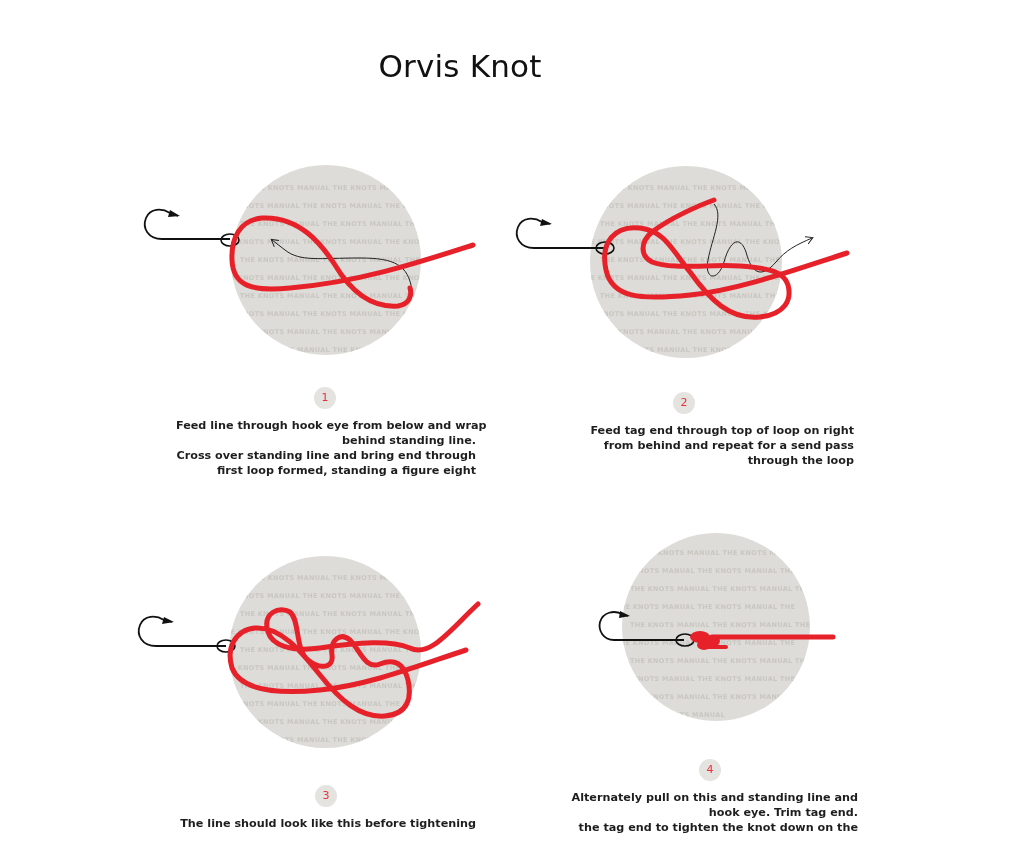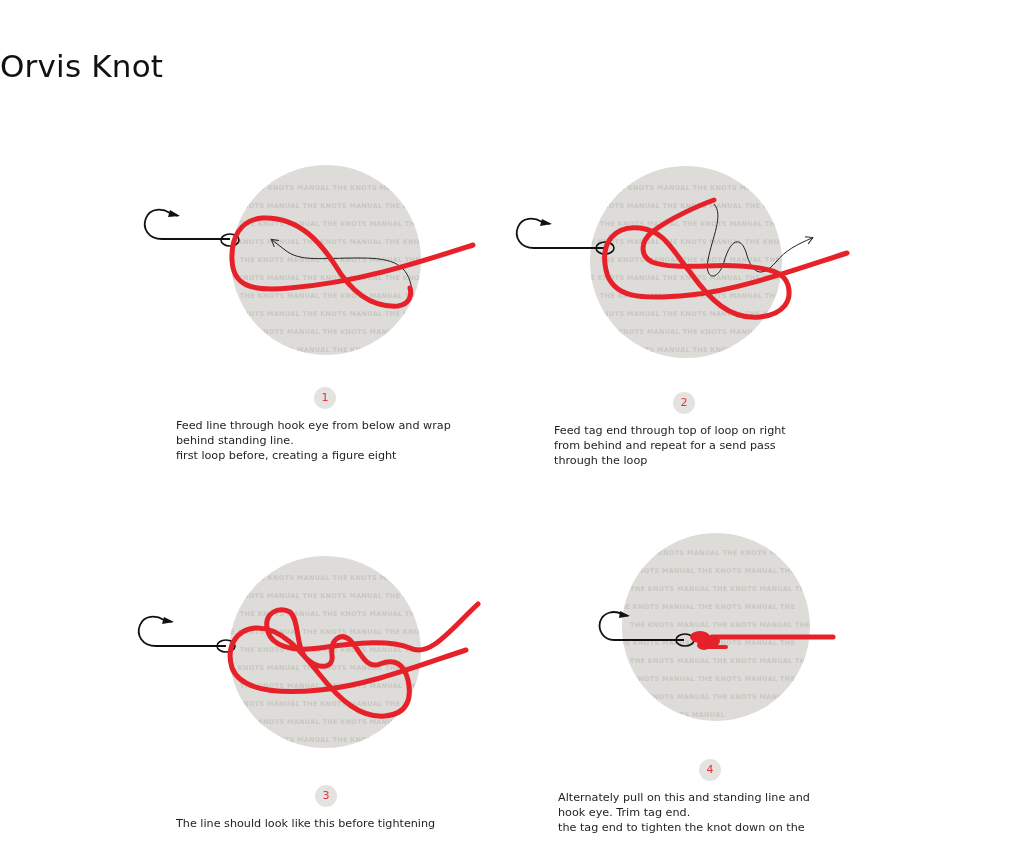--- a/index.html
+++ b/index.html
@@ -1,25 +1,25 @@
 <!DOCTYPE html>
 <html><head>
 <meta charset="utf-8">
 <style>
   html, body { margin:0; padding:0; background:#ffffff; }
   body { width:1024px; height:864px; position:relative; overflow:hidden;
          font-family:"Liberation Sans", sans-serif; color:#1a1a1a; }
-  .title { position:absolute; left:0; top:48px; width:920px; text-align:left;
+  .title { position:absolute; left:0; top:48px; width:920px; text-align:center;
            font-size:31px; font-family:"DejaVu Sans", sans-serif; color:#111; letter-spacing:0.2px; }
   .panel-svg { position:absolute; left:0; top:0; }
   .badge { position:absolute; width:22px; height:22px; border-radius:50%;
            background:#e4e3e0; color:#e8323a; font-size:11px; text-align:center;
            line-height:22px; font-family:"DejaVu Sans", sans-serif; }
-  .caption { position:absolute; text-align:left; font-size:11.2px; line-height:15px;
-             color:#1e1e1e; font-family:"DejaVu Sans", sans-serif; }
+  .caption { position:absolute; text-align:right; font-size:11.2px; line-height:15px;
+             color:#1e1e1e; font-family:"DejaVu Sans", sans-serif;font-weight:bold; }
   .caption div { white-space:nowrap; }
   .wm { font-family:"DejaVu Sans", sans-serif; font-size:6.5px; font-weight:bold; fill:#c9c7c2; letter-spacing:0.3px; }
 </style>
 </head>
 <body>
 
 <div class="title">Orvis Knot</div>
 
 <svg class="panel-svg" width="1024" height="864" viewBox="0 0 1024 864">
   <defs>
@@ -134,21 +134,22 @@
 </svg>
 
 <div class="badge" style="left:314px; top:387px;">1</div>
 <div class="badge" style="left:673px; top:392px;">2</div>
 <div class="badge" style="left:315px; top:785px;">3</div>
 <div class="badge" style="left:699px; top:759px;">4</div>
 
 <div class="caption" style="left:176px; top:418px; width:300px;">
   <div>Feed line through hook eye from below and wrap</div>
   <div>behind standing line.</div>
-  <div>first loop before, creating a figure eight</div>
+  <div>Cross over standing line and bring end through</div>
+  <div>first loop formed, standing a figure eight</div>
 </div>
 
 <div class="caption" style="left:554px; top:423px; width:300px;">
   <div>Feed tag end through top of loop on right</div>
   <div>from behind and repeat for a send pass</div>
   <div>through the loop</div>
 </div>
 
 <div class="caption" style="left:176px; top:816px; width:300px;">
   <div>The line should look like this before tightening</div>

